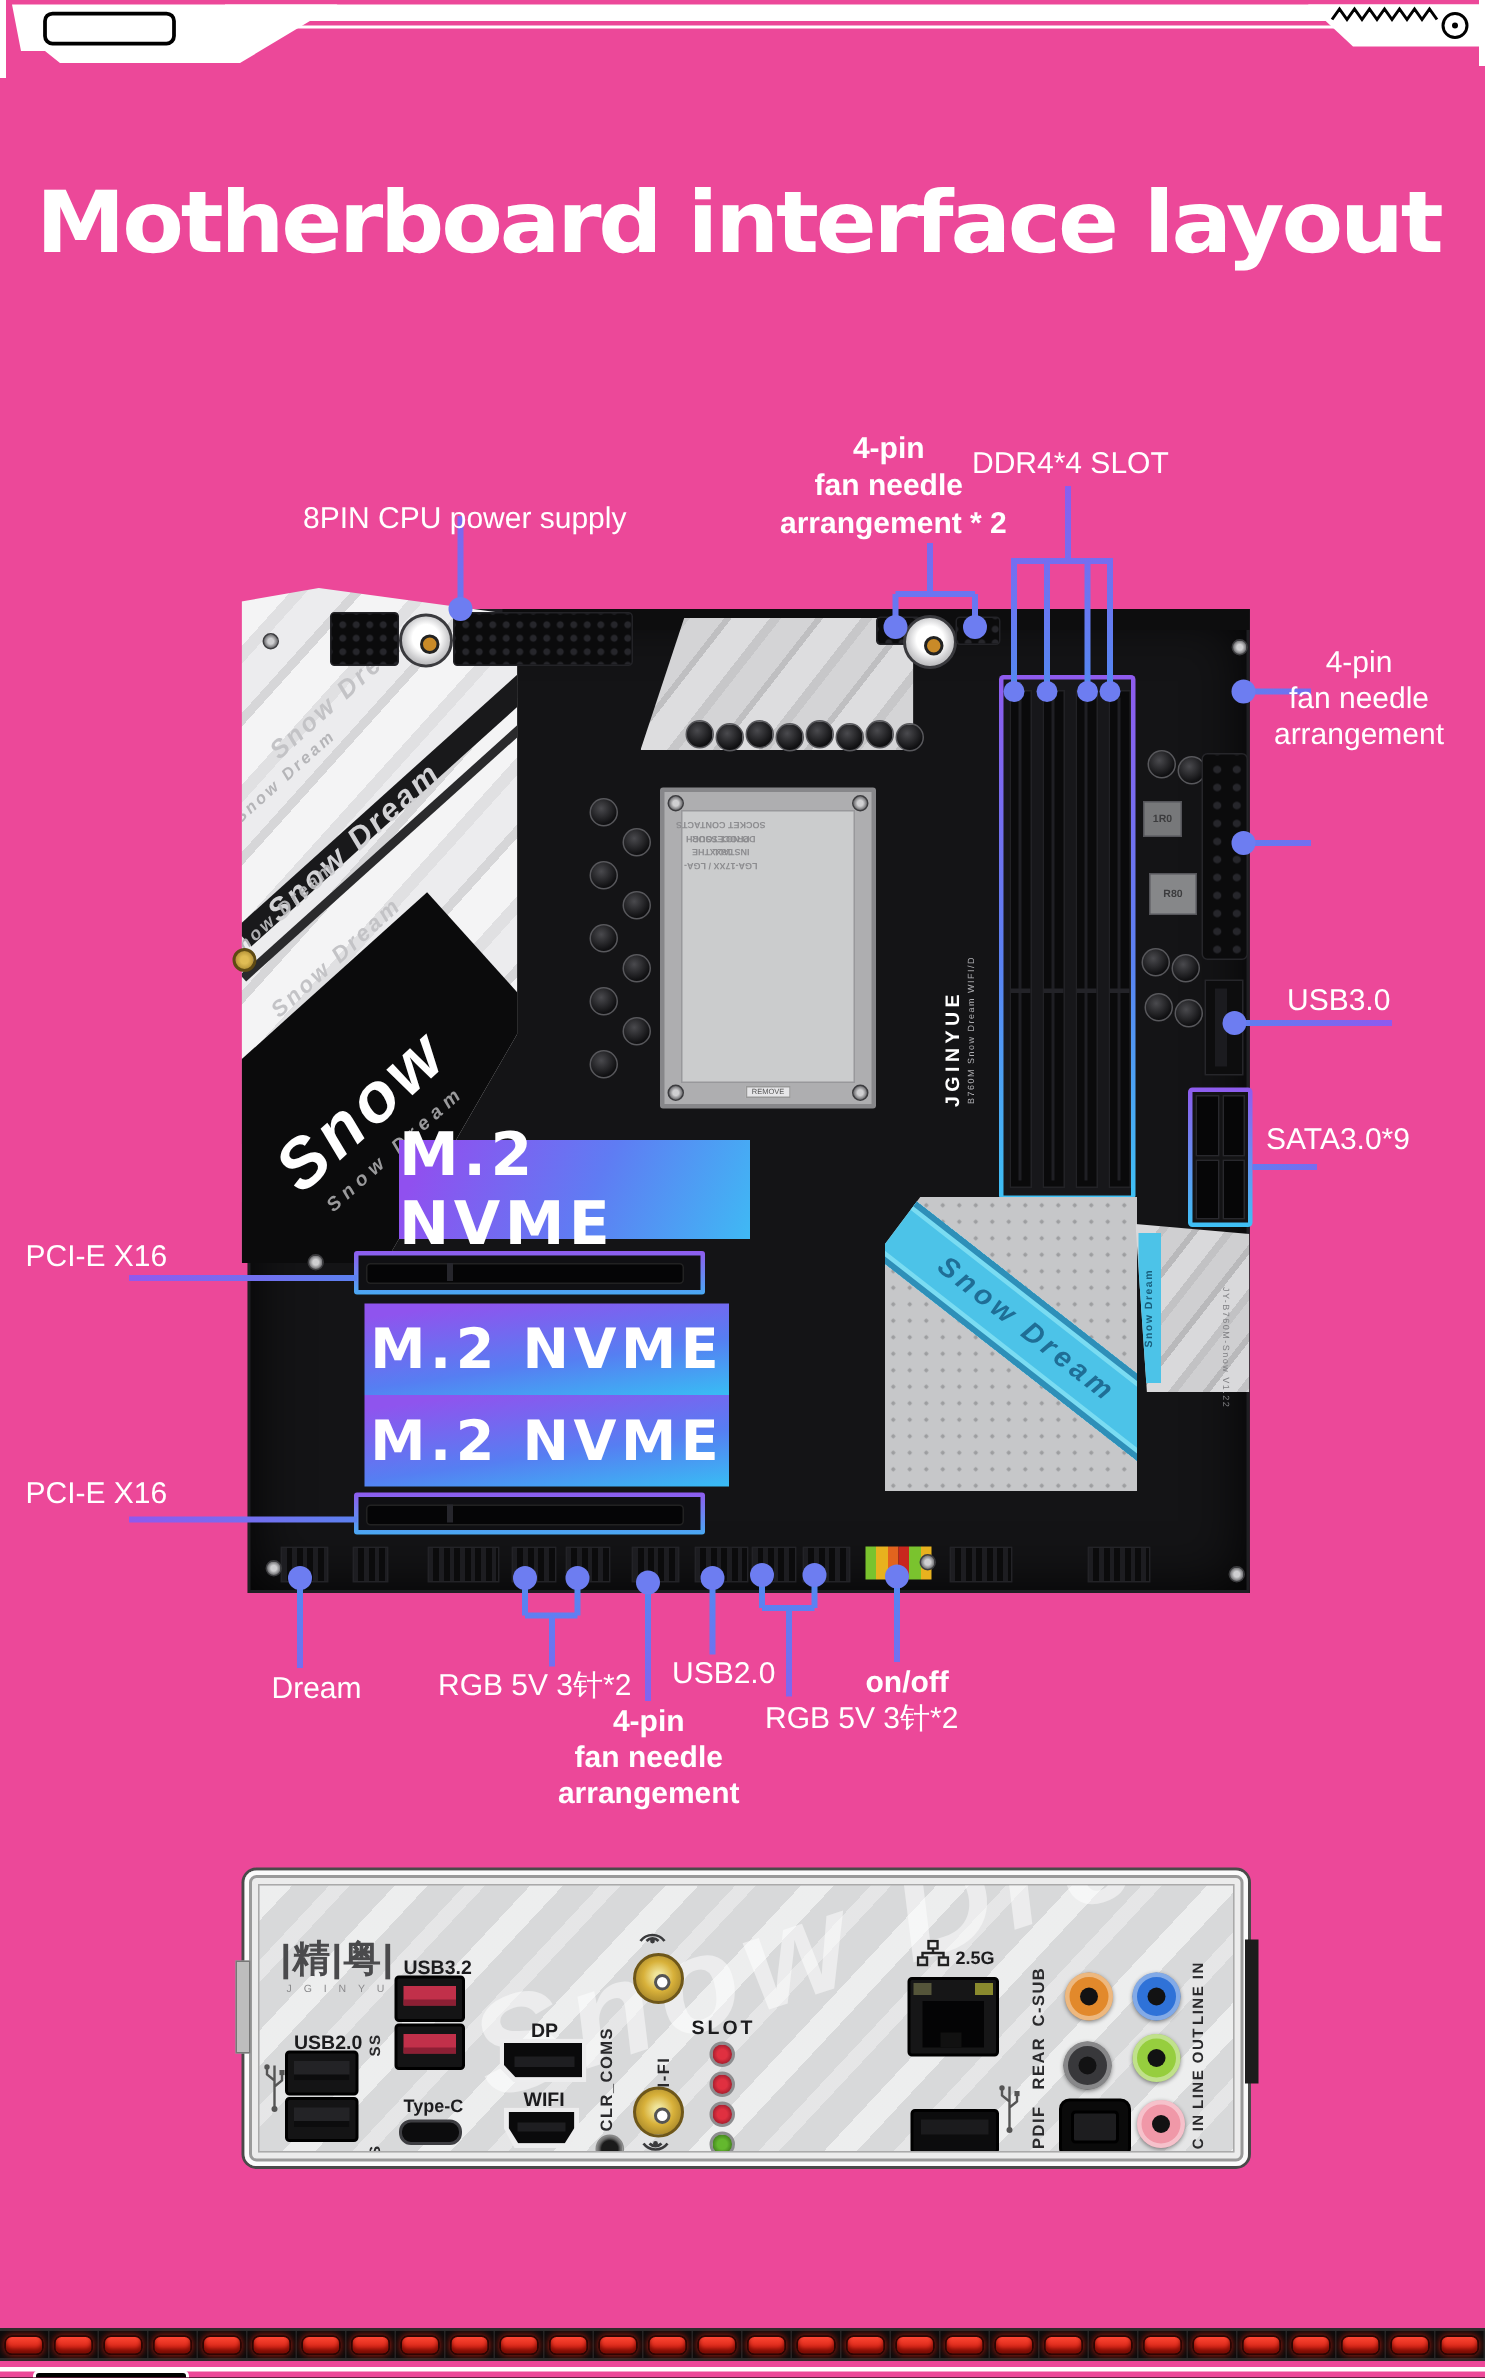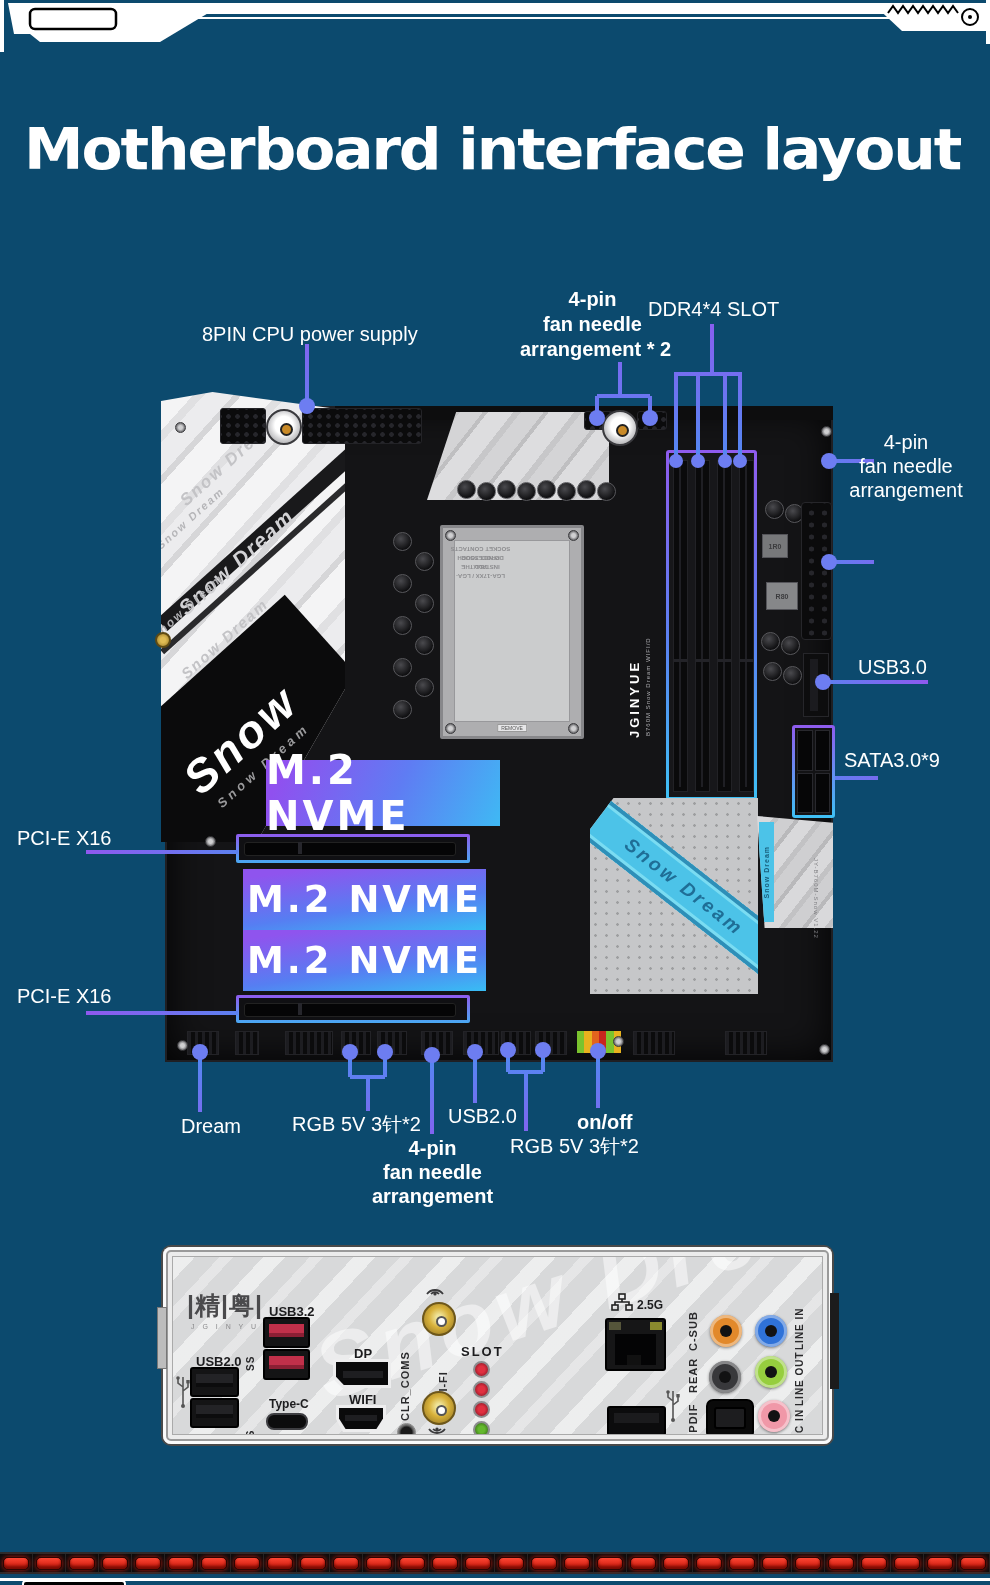--- a/index.html
+++ b/index.html
@@ -1,16 +1,16 @@
 <!DOCTYPE html>
 <html><head>
 <meta charset="utf-8">
 <style>
   html,body{margin:0;padding:0;background:#000;}
-  .stage{position:relative;width:990px;height:1585px;background:#0c4a6e;overflow:hidden;
+  .stage{position:relative;width:990px;height:1585px;background:#ec4899;overflow:hidden;
          font-family:"Liberation Sans",sans-serif;}
   
   .title{position:absolute;left:24px;top:116px;color:#fff;font-family:"DejaVu Sans",sans-serif;
          font-weight:bold;font-size:57px;letter-spacing:-2px;transform:scaleX(1.05);transform-origin:left;
          white-space:nowrap;}
   
   .lbl{position:absolute;color:#fff;font-size:20px;line-height:24px;white-space:nowrap;}
   .lbl.b{font-weight:bold;}
   .lbl.c{text-align:center;}
   .lbl .ln{display:block;}
@@ -367,21 +367,21 @@
       <circle cx="350" cy="1052" r="8"></circle>
         <circle cx="385" cy="1052" r="8"></circle>
       <circle cx="432" cy="1055" r="8"></circle>
       <circle cx="475" cy="1052" r="8"></circle>
       <circle cx="508" cy="1050" r="8"></circle>
         <circle cx="543" cy="1050" r="8"></circle>
       <circle cx="598" cy="1051" r="8"></circle>
     </g>
   </svg>
 
-  <div class="lbl" style="left:202px;top:322px;">8PIN CPU power supply</div>
+  <div class="lbl" style="left:202px;top:334px;">8PIN CPU power supply</div>
   <div class="lbl b c" style="left:520px;top:287px;width:145px;line-height:25px;">
     <span class="ln">4-pin</span>
     <span class="ln">fan needle</span>
     <span class="ln">arrangement * 2</span>
   </div>
   <div class="lbl" style="left:648px;top:297px;">DDR4*4 SLOT</div>
   <div class="lbl c" style="left:838px;top:430px;width:136px;line-height:24px;">
     <span class="ln">4-pin</span>
     <span class="ln">fan needle</span>
     <span class="ln">arrangement</span>

